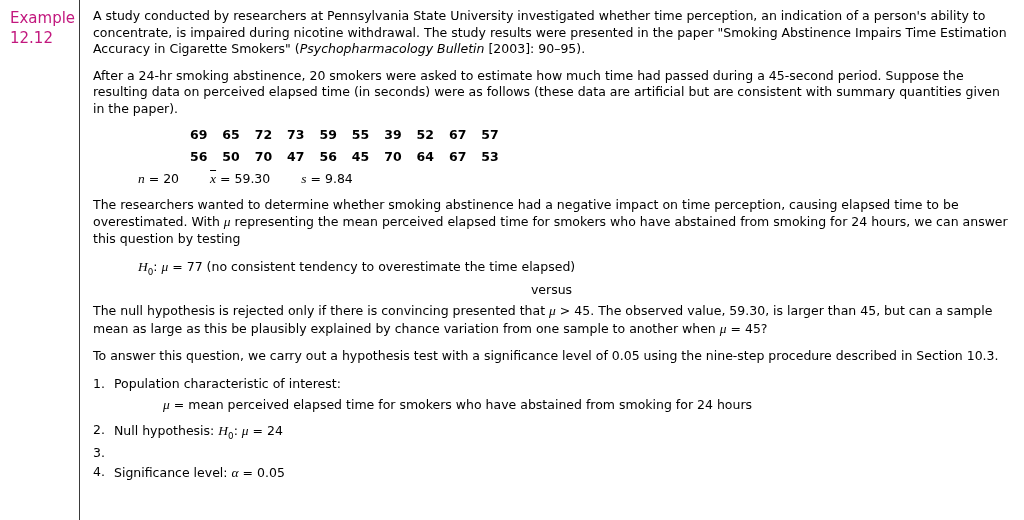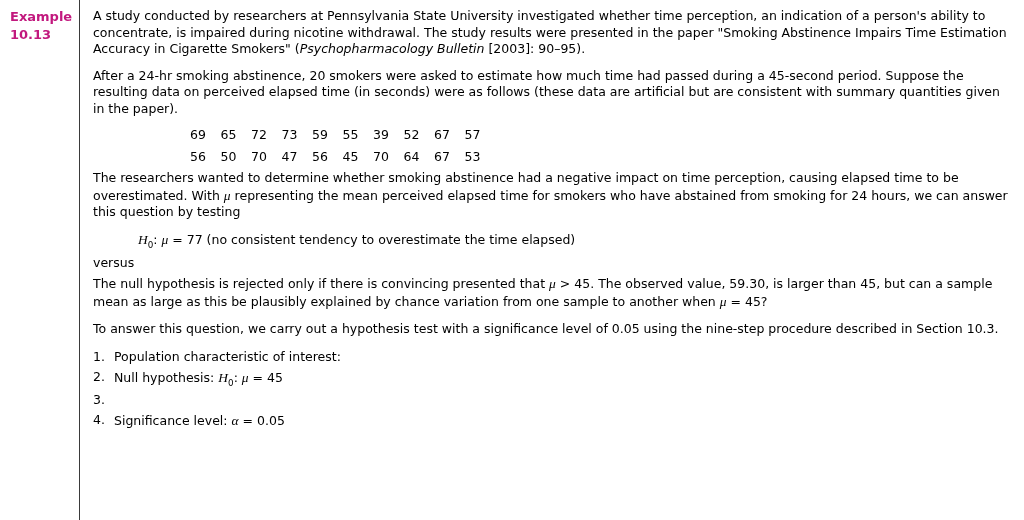--- a/index.html
+++ b/index.html
@@ -7,97 +7,103 @@
   body {
     font-family: "DejaVu Sans", "Liberation Sans", sans-serif;
     font-size: 12.5px;
     line-height: 1.32;
     color: #000;
   }
   .page { display:flex; width:1024px; height:520px; }
   .label-col { width:79px; flex:none; padding:8px 4px 0 10px; }
   .example-label {
     color: var(--accent, #c2187e);
-    font-weight: bold;
-    font-size: 13px;
+    font-weight: normal;
+    font-size: 15px;
     line-height: 1.35;
   }
   .divider { width:1px; background:#3a3a3a; flex:none; }
   .content { flex:1; padding:8px 14px 0 13px; }
 
   p.para { margin-bottom:10px; }
   .journal { font-style: italic; }
 
   .var { font-style: italic; font-family: "Liberation Serif", "DejaVu Serif", serif; font-size:1.08em; }
   .overbar { text-decoration: overline; }
   sub { font-size:0.7em; }
 
   .data-rows { margin:1px 0 4px 97px; }
-  .data-row { word-spacing:0.85em; margin-bottom:5px; }
+  .data-row { word-spacing:0.85em; margin-bottom:5px;font-weight:bold; }
 
   .obtain { margin-bottom:3px; }
   .stats-line { margin:0 0 9px 45px; }
   .stats-group { margin-right:27px; }
 
   .hline { margin:2px 0 4px 45px; }
-  .versus-line { margin:0 0 4px 0; }
+  .versus-line { margin:0 0 4px 0;text-align:center; }
 
   .steps { margin-top:12px; }
   .step { display:flex; margin-bottom:3px; }
   .step-num { width:21px; flex:none; }
   .step-subline { margin:2px 0 8px 70px; }
 </style>
 </head>
 <body>
 
 <div class="page">
 
   <aside class="label-col">
     <div class="example-label">
       <div>Example</div>
-      <div>10.13</div>
+      <div>12.12</div>
     </div>
   </aside>
 
   <div class="divider"></div>
 
   <main class="content">
 
     <p class="para"><span>A study conducted by researchers at Pennsylvania State University investigated whether time perception, an indication of a person's ability to concentrate, is impaired during nicotine withdrawal. The study results were presented in the paper "Smoking Abstinence Impairs Time Estimation Accuracy in Cigarette Smokers" (</span><span class="journal">Psychopharmacology Bulletin</span><span> [2003]: 90–95).</span></p>
 
     <p class="para"><span>After a 24-hr smoking abstinence, 20 smokers were asked to estimate how much time had passed during a 45-second period. Suppose the resulting data on perceived elapsed time (in seconds) were as follows (these data are artificial but are consistent with summary quantities given in the paper).</span></p>
 
     <div class="data-rows">
       <div class="data-row">69 65 72 73 59 55 39 52 67 57</div>
       <div class="data-row">56 50 70 47 56 45 70 64 67 53</div>
     </div>
 
 
+    <div class="stats-line">
+      <span class="stats-group"><span class="var">n</span><span> = 20</span></span>
+      <span class="stats-group"><span class="var overbar">x</span><span> = 59.30</span></span>
+      <span class="stats-group"><span class="var">s</span><span> = 9.84</span></span>
+    </div>
 
     <p class="para"><span>The researchers wanted to determine whether smoking abstinence had a negative impact on time perception, causing elapsed time to be overestimated. With </span><span class="var">μ</span><span> representing the mean perceived elapsed time for smokers who have abstained from smoking for 24 hours, we can answer this question by testing</span></p>
 
     <div class="hline"><span class="var">H</span><sub>0</sub><span>: </span><span class="var">μ</span><span> = 77 (no consistent tendency to overestimate the time elapsed)</span></div>
 
     <div class="versus-line">versus</div>
 
 
     <p class="para"><span>The null hypothesis is rejected only if there is convincing presented that </span><span class="var">μ</span><span> &gt; 45. The observed value, 59.30, is larger than 45, but can a sample mean as large as this be plausibly explained by chance variation from one sample to another when </span><span class="var">μ</span><span> = 45?</span></p>
 
     <p class="para"><span>To answer this question, we carry out a hypothesis test with a significance level of 0.05 using the nine-step procedure described in Section 10.3.</span></p>
 
     <div class="steps">
 
       <div class="step">
         <span class="step-num">1.</span>
         <span>Population characteristic of interest:</span>
       </div>
+      <div class="step-subline"><span class="var">μ</span><span> = mean perceived elapsed time for smokers who have abstained from smoking for 24 hours</span></div>
 
       <div class="step">
         <span class="step-num">2.</span>
-        <span><span>Null hypothesis: </span><span class="var">H</span><sub>0</sub><span>: </span><span class="var">μ</span><span> = 45</span></span>
+        <span><span>Null hypothesis: </span><span class="var">H</span><sub>0</sub><span>: </span><span class="var">μ</span><span> = 24</span></span>
       </div>
 
       <div class="step">
         <span class="step-num">3.</span>
       </div>
 
       <div class="step">
         <span class="step-num">4.</span>
         <span><span>Significance level: </span><span class="var">α</span><span> = 0.05</span></span>
       </div>

